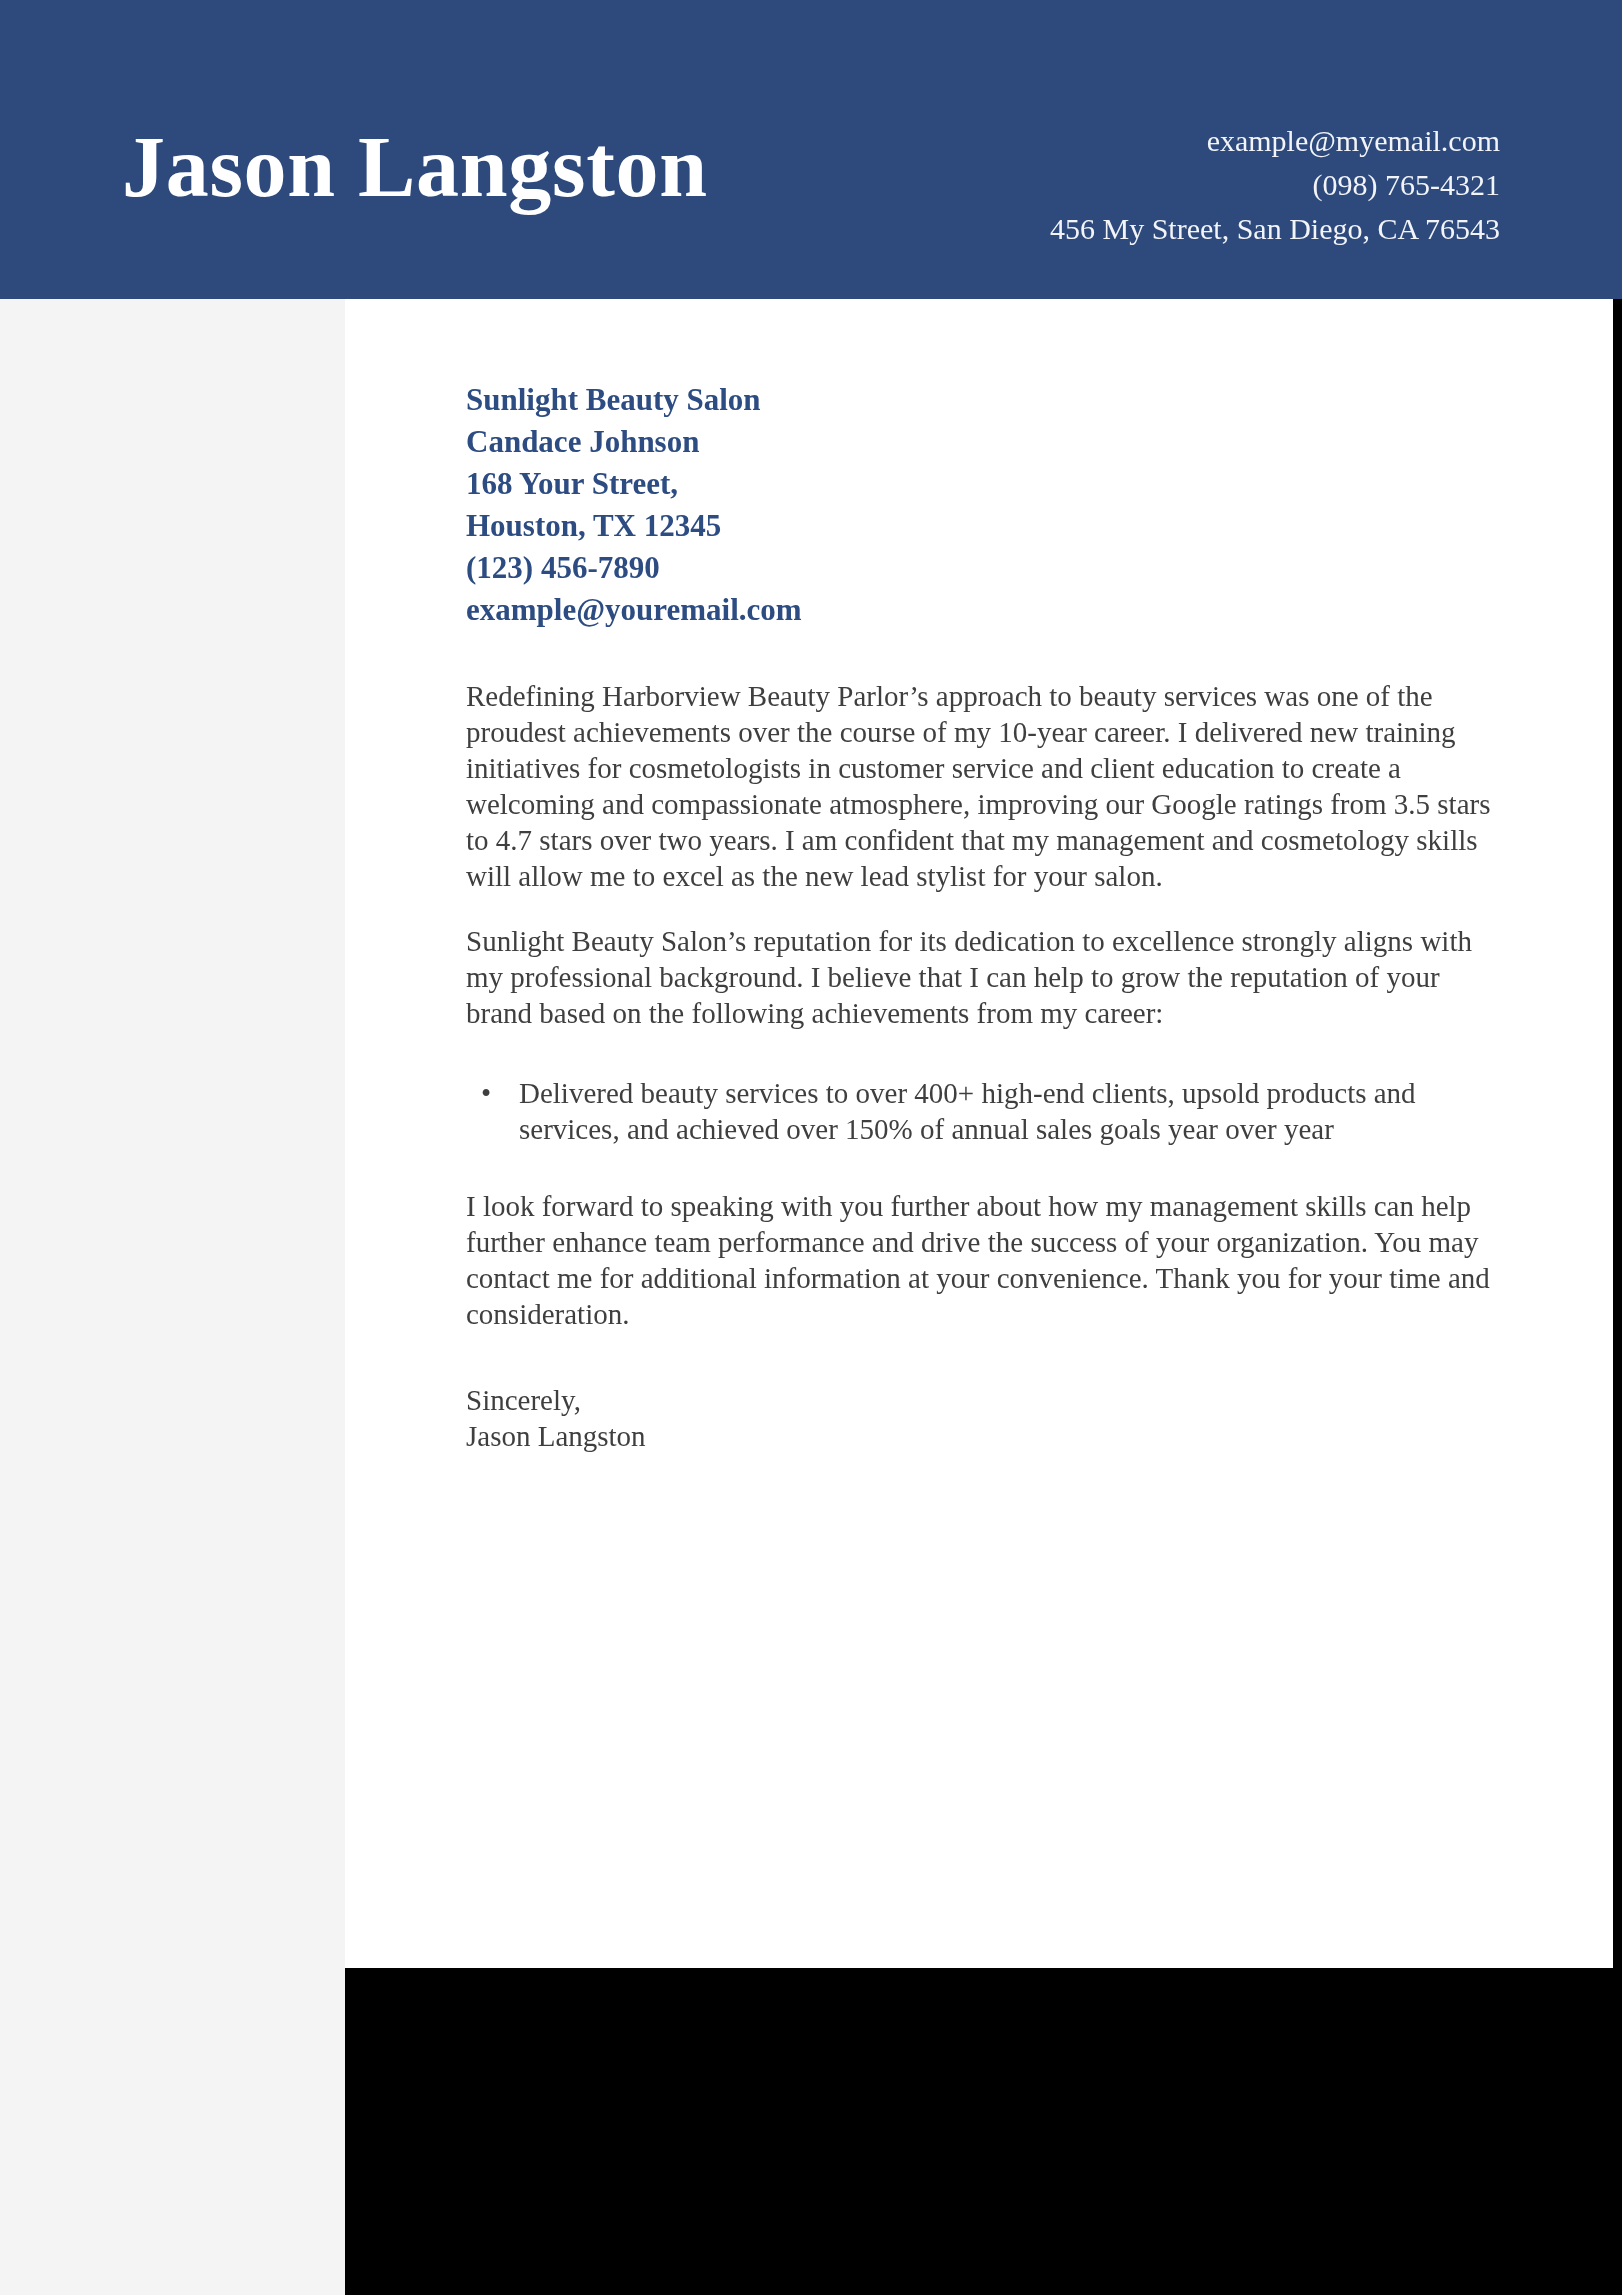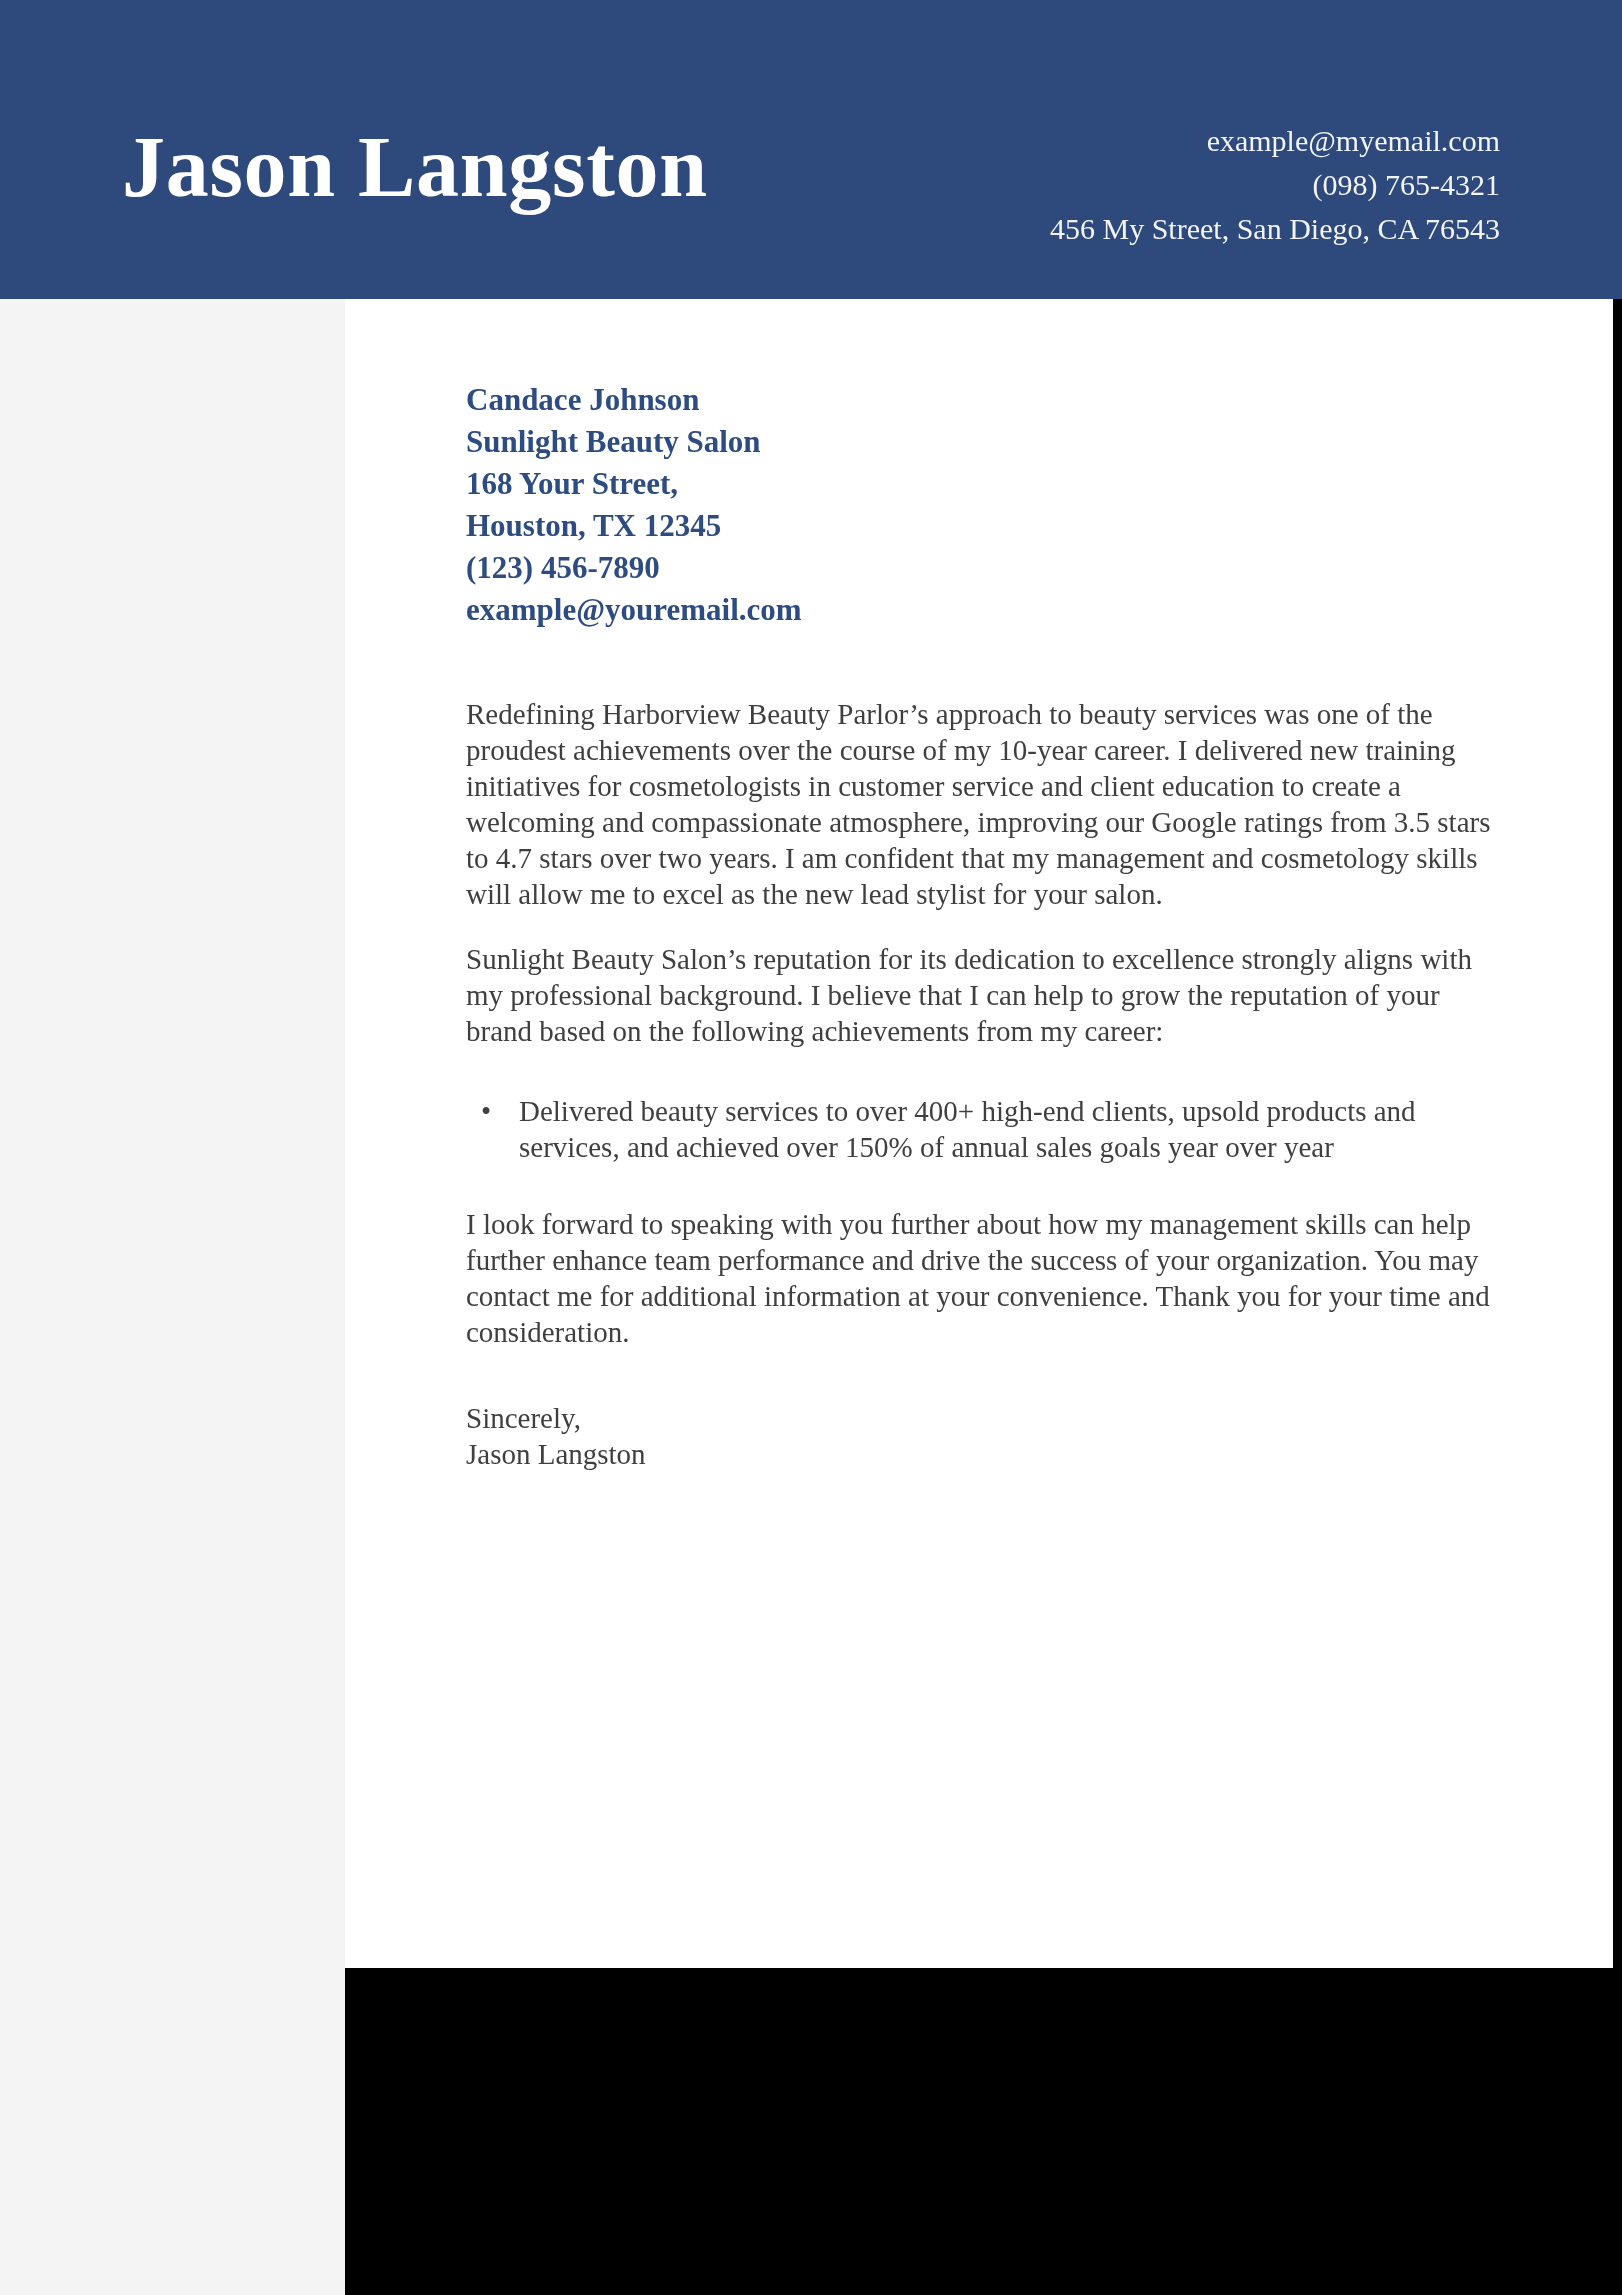--- a/index.html
+++ b/index.html
@@ -46,21 +46,21 @@
     font-size: 29px; line-height: 36px;
     overflow: hidden;
   }
   .recipient {
     color: #2d4c82;
     font-weight: 700;
     font-size: 31px;
     line-height: 42px;
   }
   .salutation { margin-top: 65px; }
-  .para-1 { margin-top: 65px; }
+  .para-1 { margin-top: 47px; }
   .para-2 { margin-top: 26px; }
   .bullet-list {
     margin: 44px 0 0 0;
     padding: 0 0 0 53px;
     list-style: none;
   }
   .bullet-list li { position: relative; }
   .bullet-list li + li { margin-top: 18.3px; }
   .bullet-list li::before {
     content: "\2022";
@@ -80,22 +80,22 @@
     <div>example@myemail.com</div>
     <div>(098) 765-4321</div>
     <div>456 My Street, San Diego, CA 76543</div>
   </div>
 </header>
 
 <aside class="sidebar"></aside>
 
 <main class="letter">
   <div class="recipient">
+    <div>Sunlight Beauty Salon</div>
     <div>Candace Johnson</div>
-    <div>Sunlight Beauty Salon</div>
     <div>168 Your Street,</div>
     <div>Houston, TX 12345</div>
     <div>(123) 456-7890</div>
     <div>example@youremail.com</div>
   </div>
 
 
   <p class="para-1">Redefining Harborview Beauty Parlor’s approach to beauty services was one of the proudest achievements over the course of my 10-year career. I delivered new training initiatives for cosmetologists in customer service and client education to create a welcoming and compassionate atmosphere, improving our Google ratings from 3.5 stars to 4.7 stars over two years. I am confident that my management and cosmetology skills will allow me to excel as the new lead stylist for your salon.</p>
 
   <p class="para-2">Sunlight Beauty Salon’s reputation for its dedication to excellence strongly aligns with my professional background. I believe that I can help to grow the reputation of your brand based on the following achievements from my career:</p>

